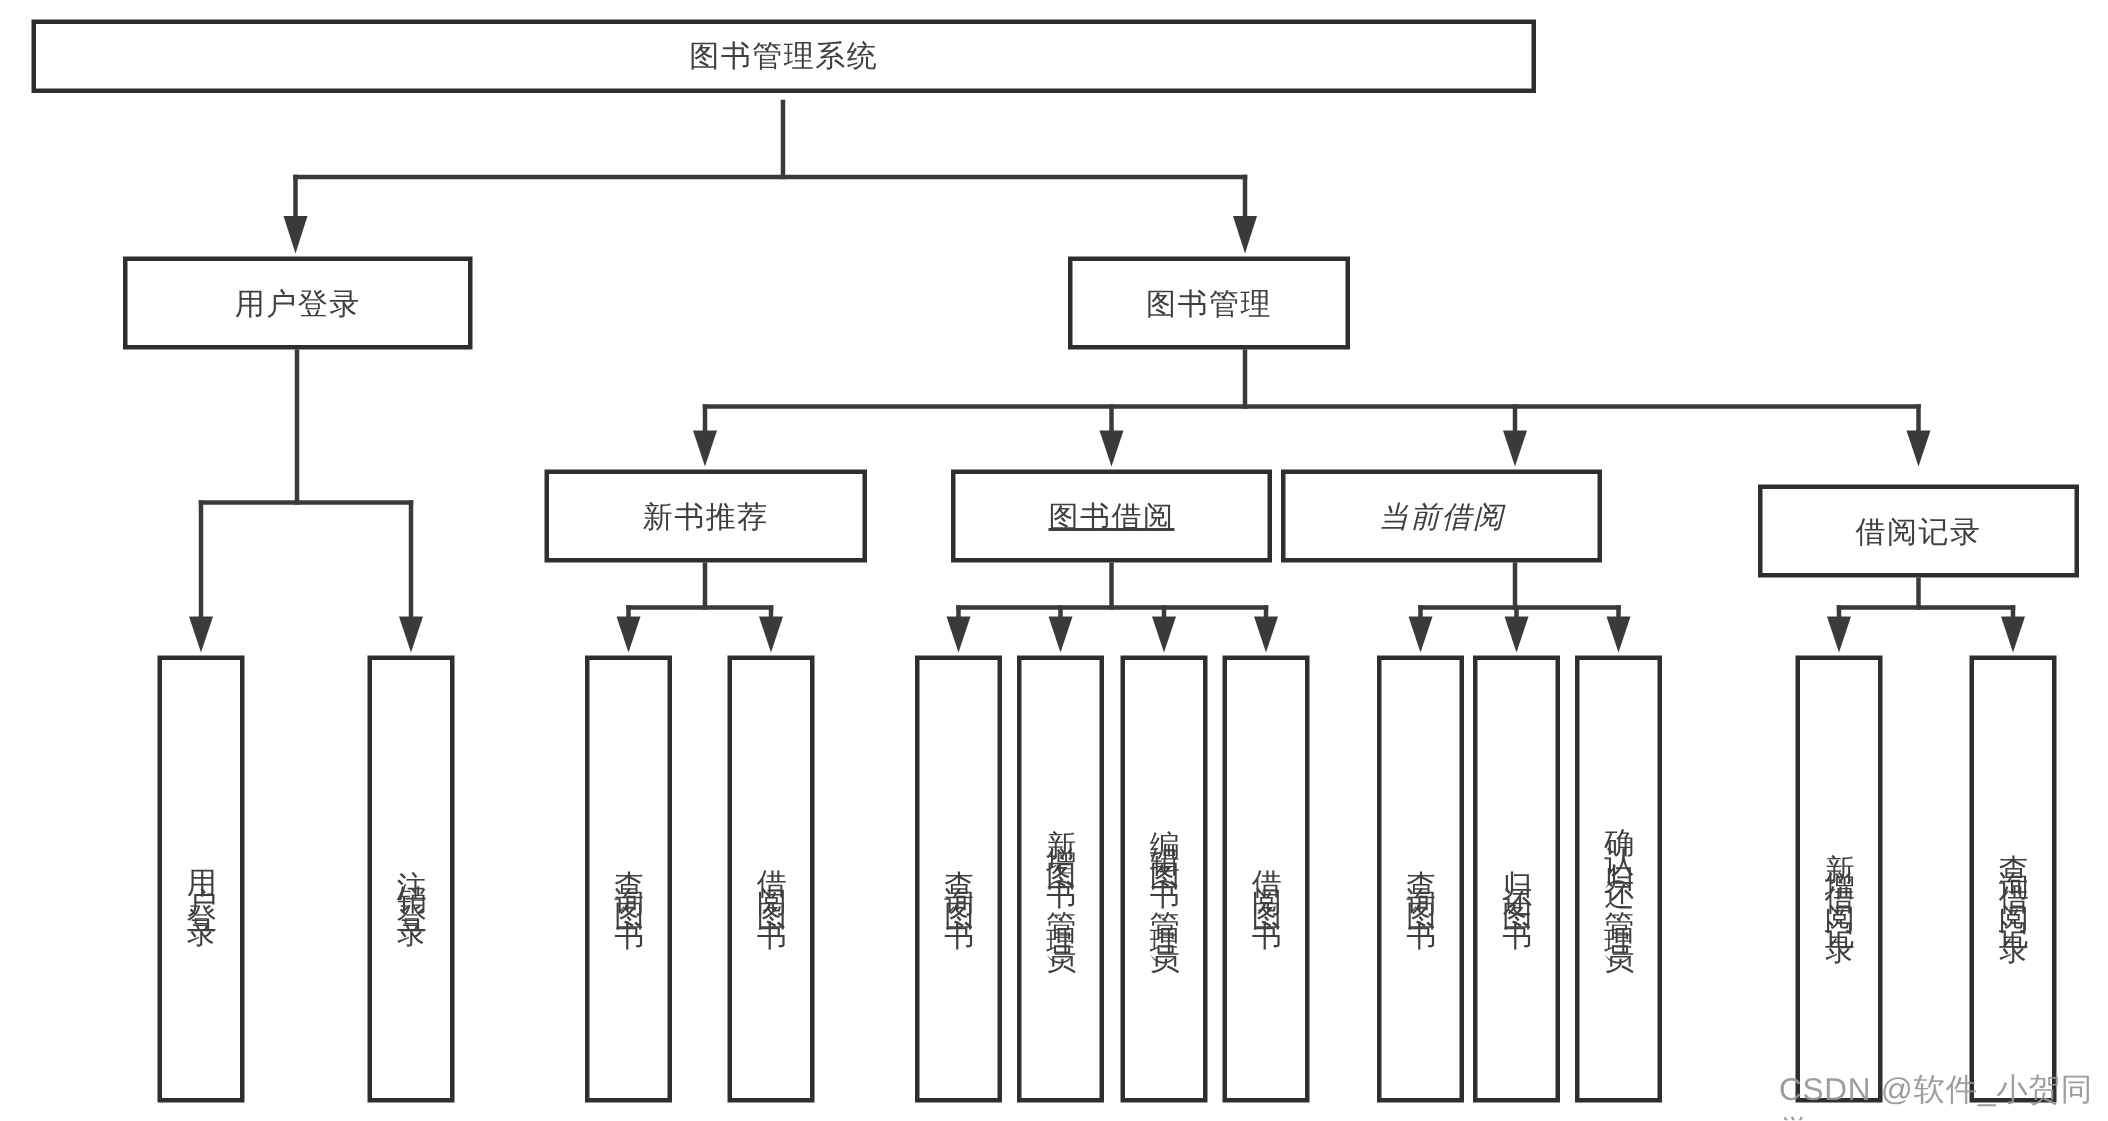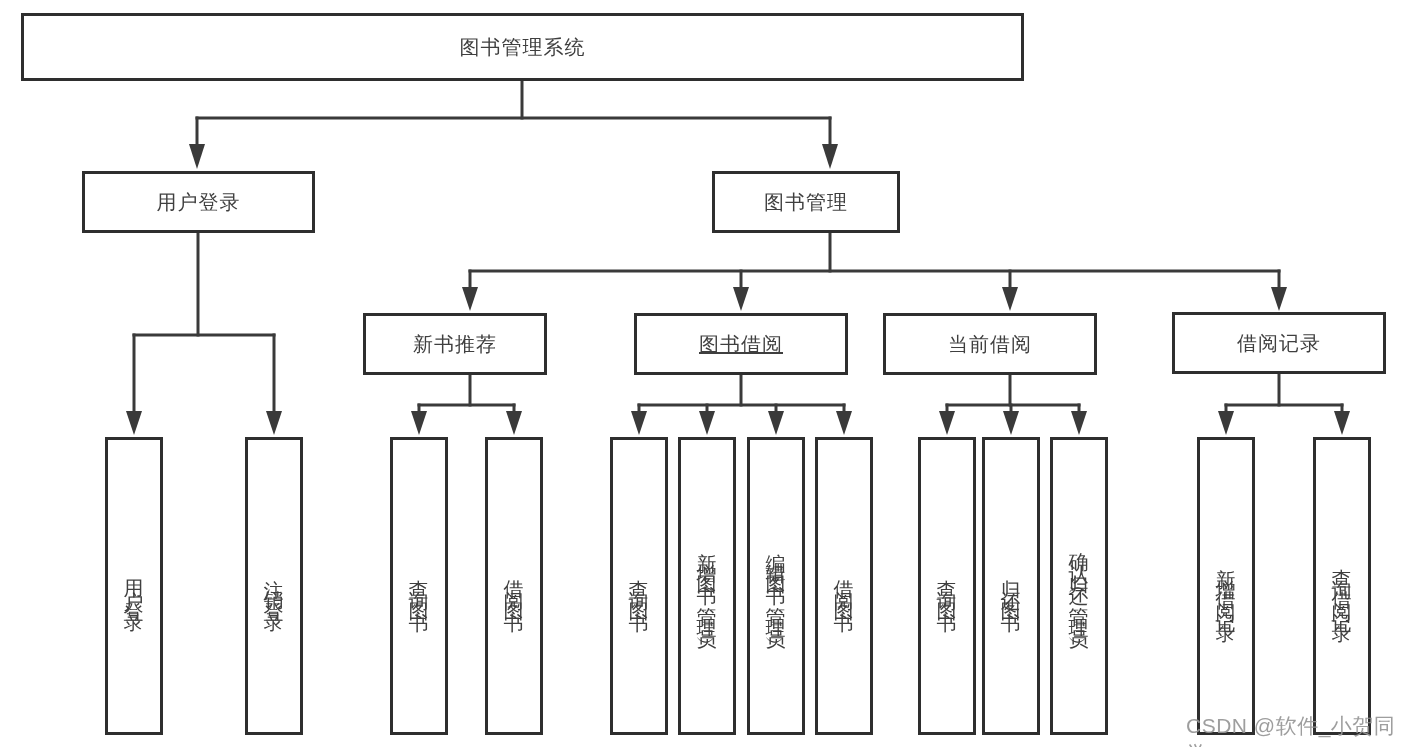--- a/index.html
+++ b/index.html
@@ -119,29 +119,29 @@
       <polygon points="768,411 784,411 776,435"></polygon>
       <polygon points="836,411 852,411 844,435"></polygon>
       <polygon points="939,411 955,411 947,435"></polygon>
       <polygon points="1003,411 1019,411 1011,435"></polygon>
       <polygon points="1071,411 1087,411 1079,435"></polygon>
       <polygon points="1218,411 1234,411 1226,435"></polygon>
       <polygon points="1334,411 1350,411 1342,435"></polygon>
     </g>
   </svg>
 
-  <div class="node hnode" style="left:21px; top:13px; width:1003px; height:68px;">图书管理系统</div>
+  <div class="node hnode" style="left:21px; top:13px; width:1003px; height:49px;">图书管理系统</div>
 
   <div class="node hnode" style="left:82px; top:171px; width:233px;">用户登录</div>
   <div class="node hnode" style="left:712px; top:171px; width:188px;">图书管理</div>
 
-  <div class="node hnode" style="left:363px; top:313px; width:184px;">新书推荐</div>
+  <div class="node hnode" style="left:363px; top:313px; width:215px;">新书推荐</div>
   <div class="node hnode" style="left:634px; top:313px; width:214px;text-decoration:underline;">图书借阅</div>
-  <div class="node hnode" style="left:883px; top:313px; width:214px;">当前借阅</div>
-  <div class="node hnode" style="left:1172px; top:312px; width:214px;">借阅记录</div>
+  <div class="node hnode" style="left:854px; top:313px; width:214px;font-style:italic;">当前借阅</div>
+  <div class="node hnode" style="left:1172px; top:323px; width:214px;">借阅记录</div>
 
   <div class="node vnode" style="left:105px;">
     <span class="vtext">用户登录</span>
   </div>
   <div class="node vnode" style="left:245px;">
     <span class="vtext">注销登录</span>
   </div>
 
   <div class="node vnode" style="left:390px;">
     <span class="vtext">查询图书</span>

